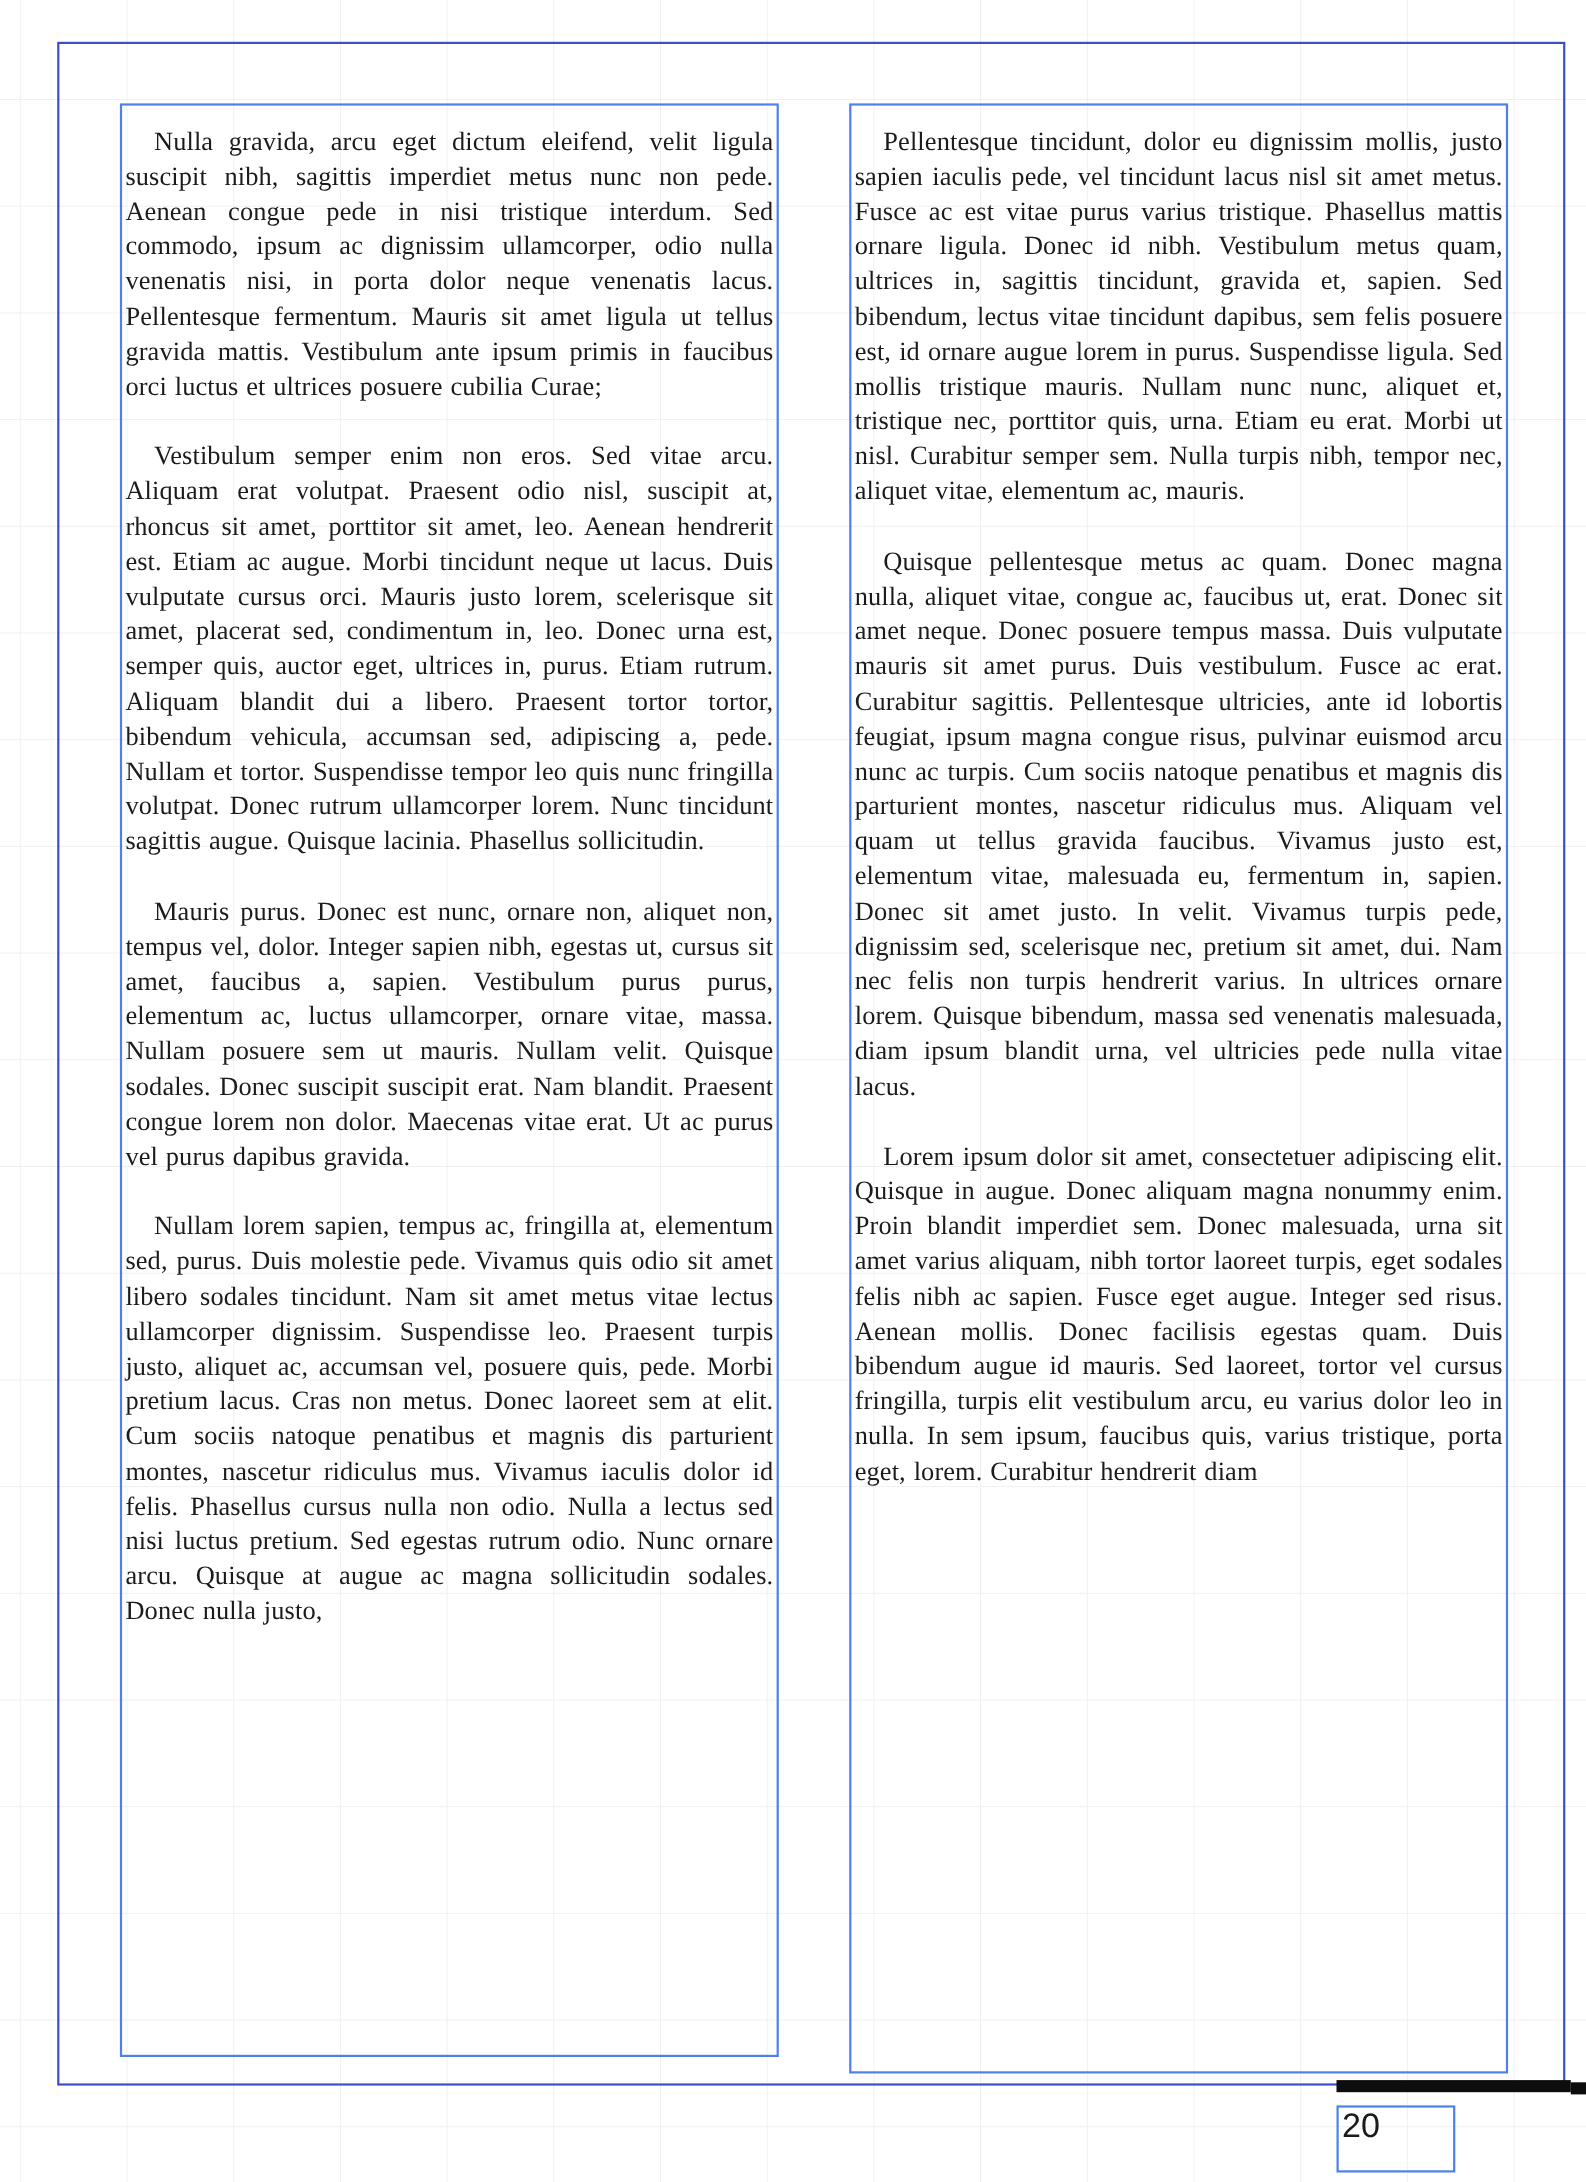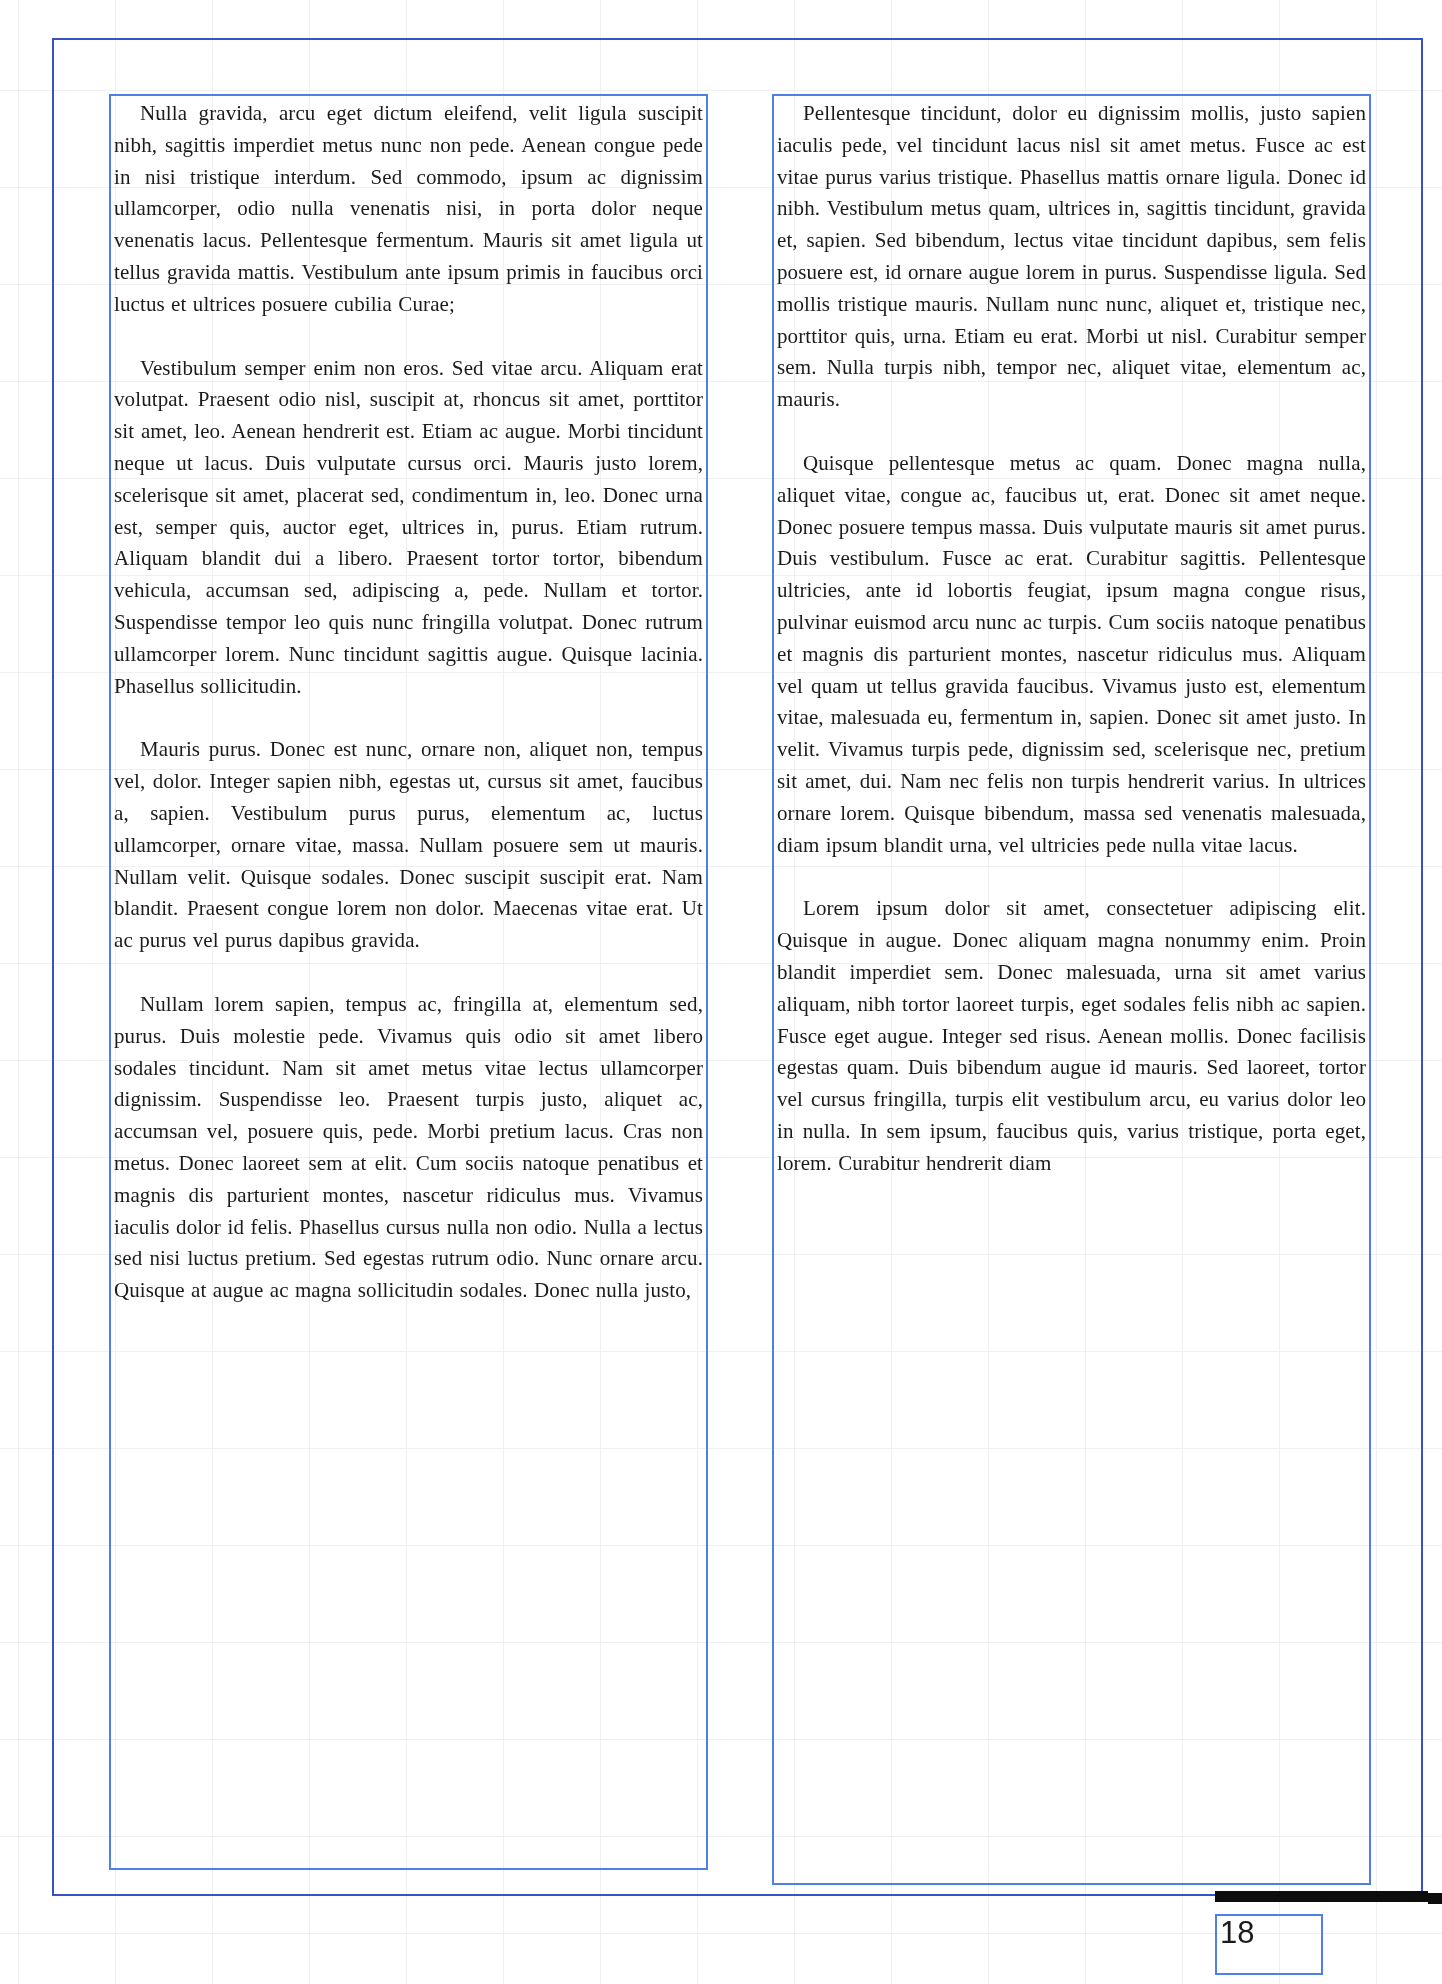--- a/index.html
+++ b/index.html
@@ -31,22 +31,22 @@
     background:transparent;
     overflow:hidden;
   }
   .frame-left{ left:109px; top:94px;  width:599px; height:1776px; }
   .frame-right{ left:772px; top:94px; width:599px; height:1791px; }
   .frame-inner{
     padding:2px 3px 0 3px;
     color:#1b1b1b;
   }
   .frame-inner p{
-    margin:0 0 32px 0;
-    font-size:21px;
+    margin:16px 0 32px 0;
+    font-size:24px;
     line-height:31.8px;
     text-align:justify;
     text-indent:26px;
     word-spacing:1px;
     letter-spacing:0.1px;
   }
   .frame-inner p.no-indent{ text-indent:0; }
   .frame-inner p:last-child{ margin-bottom:0; }
 
   .footer-bar{
@@ -96,14 +96,14 @@
       <p>Pellentesque tincidunt, dolor eu dignissim mollis, justo sapien iaculis pede, vel tincidunt lacus nisl sit amet metus. Fusce ac est vitae purus varius tristique. Phasellus mattis ornare ligula. Donec id nibh. Vestibulum metus quam, ultrices in, sagittis tincidunt, gravida et, sapien. Sed bibendum, lectus vitae tincidunt dapibus, sem felis posuere est, id ornare augue lorem in purus. Suspendisse ligula. Sed mollis tristique mauris. Nullam nunc nunc, aliquet et, tristique nec, porttitor quis, urna. Etiam eu erat. Morbi ut nisl. Curabitur semper sem. Nulla turpis nibh, tempor nec, aliquet vitae, elementum ac, mauris.</p>
       <p>Quisque pellentesque metus ac quam. Donec magna nulla, aliquet vitae, congue ac, faucibus ut, erat. Donec sit amet neque. Donec posuere tempus massa. Duis vulputate mauris sit amet purus. Duis vestibulum. Fusce ac erat. Curabitur sagittis. Pellentesque ultricies, ante id lobortis feugiat, ipsum magna congue risus, pulvinar euismod arcu nunc ac turpis. Cum sociis natoque penatibus et magnis dis parturient montes, nascetur ridiculus mus. Aliquam vel quam ut tellus gravida faucibus. Vivamus justo est, elementum vitae, malesuada eu, fermentum in, sapien. Donec sit amet justo. In velit. Vivamus turpis pede, dignissim sed, scelerisque nec, pretium sit amet, dui. Nam nec felis non turpis hendrerit varius. In ultrices ornare lorem. Quisque bibendum, massa sed venenatis malesuada, diam ipsum blandit urna, vel ultricies pede nulla vitae lacus.</p>
       <p>Lorem ipsum dolor sit amet, consectetuer adipiscing elit. Quisque in augue. Donec aliquam magna nonummy enim. Proin blandit imperdiet sem. Donec malesuada, urna sit amet varius aliquam, nibh tortor laoreet turpis, eget sodales felis nibh ac sapien. Fusce eget augue. Integer sed risus. Aenean mollis. Donec facilisis egestas quam. Duis bibendum augue id mauris. Sed laoreet, tortor vel cursus fringilla, turpis elit vestibulum arcu, eu varius dolor leo in nulla. In sem ipsum, faucibus quis, varius tristique, porta eget, lorem. Curabitur hendrerit diam</p>
     </div>
 </div>
 
 <div class="footer-bar"></div>
 <div class="footer-bar-offpage"></div>
 
 <div class="page-number-frame">
-  <div class="page-number">18</div>
+  <div class="page-number">20</div>
 </div>
 
 </body></html>

